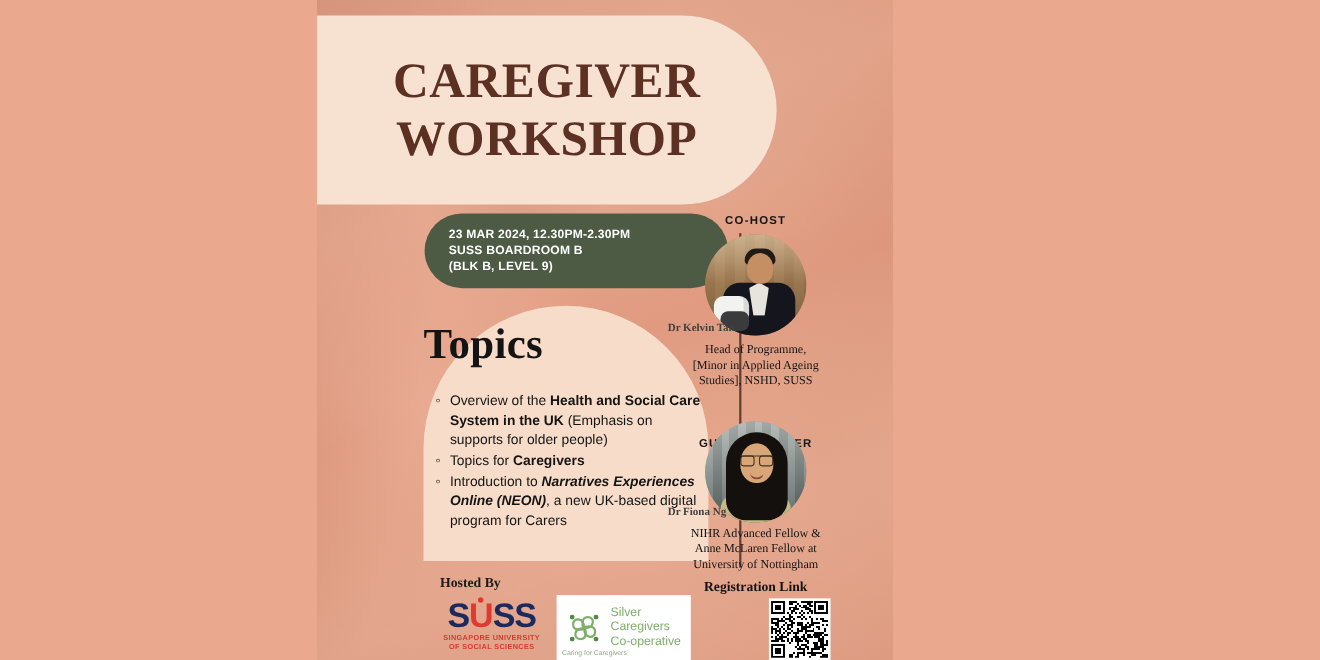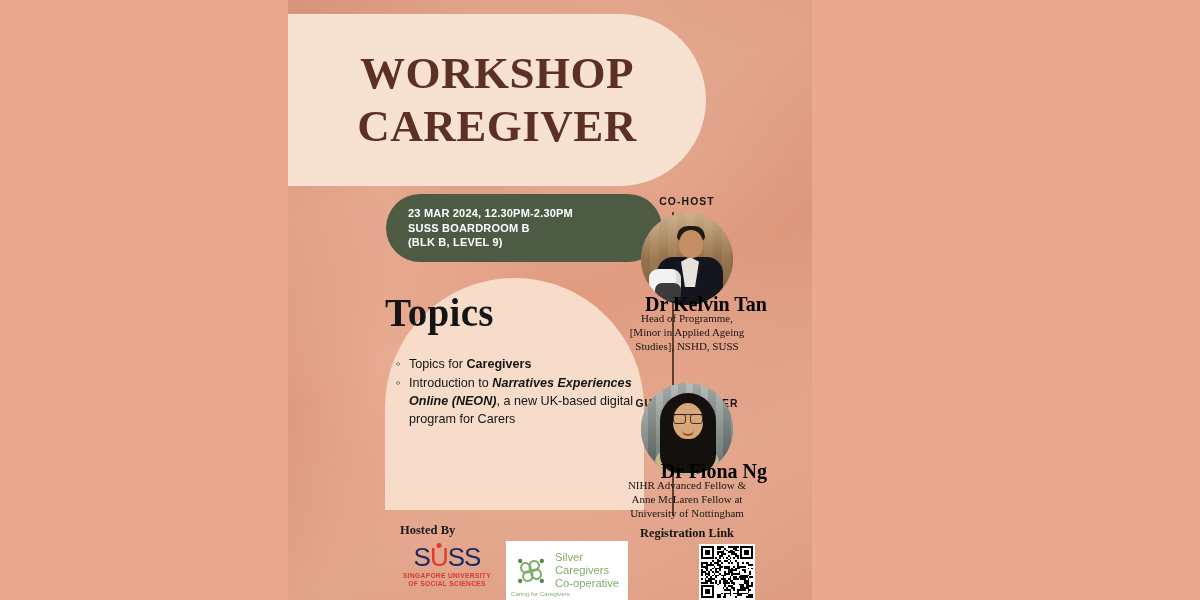--- a/index.html
+++ b/index.html
@@ -192,22 +192,22 @@
   }
   .suss-logo {
     position: absolute;
     left: 103px;
     top: 544px;
     width: 112px;
     text-align: center;
   }
   .suss-word {
     font-family: "Liberation Sans", sans-serif;
-    font-weight: 400;
-    font-size: 26px;
+    font-weight: 700;
+    font-size: 31px;
     letter-spacing: -1px;
     line-height: 1;
     color: #1b2a5e;
     position: relative;
     text-align: center;
   }
   .suss-word .u-red { color: #e0392f; position: relative; }
   .suss-word .u-red::after {
     content: "";
     position: absolute;
@@ -272,25 +272,25 @@
   .person-photo {
     position: absolute;
     width: 92px;
     height: 92px;
     border-radius: 50%;
     overflow: hidden;
   }
   .person-name {
     position: absolute;
     width: 160px;
-    text-align: right;
+    text-align: left;
     font-family: "Liberation Serif", "DejaVu Serif", serif;
     font-weight: 700;
-    font-size: 20px;
-    color: #000000;
+    font-size: 10px;
+    color: #404040;
   }
   .person-title {
     position: absolute;
     width: 160px;
     text-align: center;
     font-family: "Liberation Serif", "DejaVu Serif", serif;
     font-size: 11px;
     line-height: 1.28;
     color: #151515;
   }
@@ -399,35 +399,36 @@
 </style>
 </head>
 <body>
 
 <div id="stage">
 
   <div id="poster">
     <div class="photo-bg"></div>
 
     <div class="title-pill">
+      <div class="tline">CAREGIVER</div>
       <div class="tline">WORKSHOP</div>
-      <div class="tline">CAREGIVER</div>
     </div>
 
     <div class="event-band">
       <div>23 MAR 2024, 12.30PM-2.30PM</div>
       <div>SUSS BOARDROOM B</div>
       <div>(BLK B, LEVEL 9)</div>
     </div>
 
     <div class="divider"></div>
 
     <div class="topics-card"></div>
     <div class="topics-title">Topics</div>
     <ul class="topics-list" id="topics-list">
+        <li><span>Overview of the </span><b>Health and Social Care System in the UK </b><span>(Emphasis on supports for older people)</span></li>
         <li><span>Topics for </span><b>Caregivers</b></li>
         <li><span>Introduction to </span><i>Narratives Experiences Online (NEON)</i><span>, a new UK-based digital program for Carers</span></li>
       </ul>
 
 
     <div class="hosted-label">Hosted By</div>
 
     <div class="suss-logo">
       <div class="suss-word"><span>S</span><span class="u-red">U</span><span>SS</span></div>
       <div class="suss-sub">

